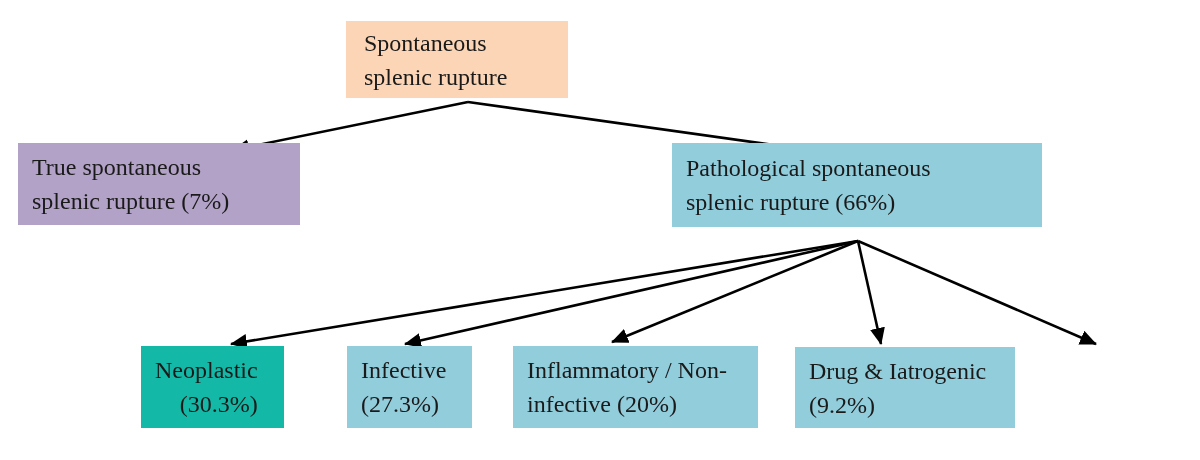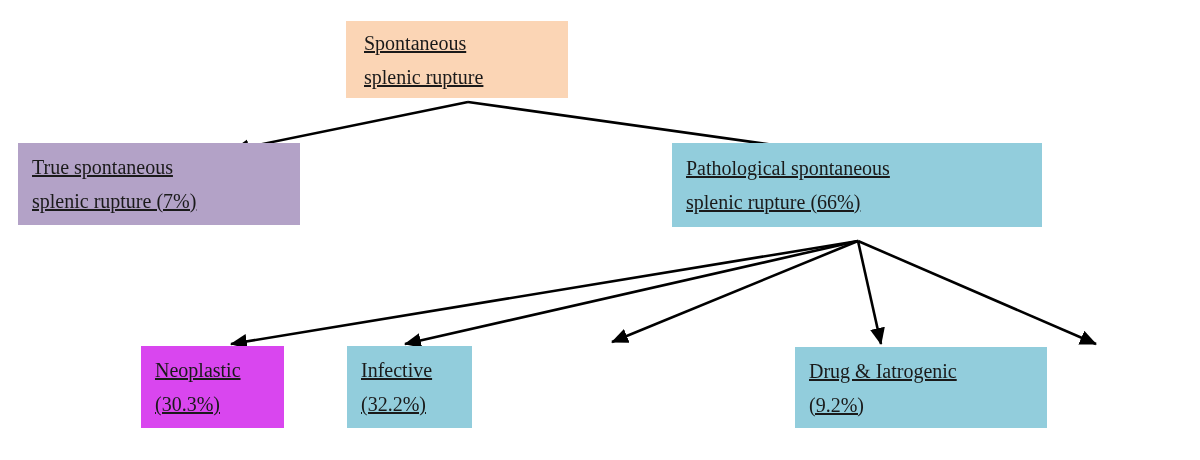--- a/index.html
+++ b/index.html
@@ -8,34 +8,33 @@
     background: #ffffff;
     font-family: "Liberation Serif", "DejaVu Serif", serif;
     color: #1a1a1a;
   }
   .stage { position: relative; width: 1200px; height: 460px; overflow: hidden; }
   .arrows { position: absolute; left: 0; top: 0; width: 1200px; height: 460px; pointer-events: none; }
   .node {
     position: absolute;
     display: flex;
     align-items: center;
-    font-size: 20px;
+    font-size: 24px;
     line-height: 34px;
     white-space: pre;
     box-sizing: border-box;
     padding-left: 14px;
-    text-decoration: underline;
   }
   .node-root          { left: 346px; top: 21px;  width: 222px; height: 77px; padding-left: 18px; }
   .node-true          { left: 18px;  top: 143px; width: 282px; height: 82px; }
   .node-pathological  { left: 672px; top: 143px; width: 370px; height: 84px; }
   .node-neoplastic    { left: 141px; top: 346px; width: 143px; height: 82px; }
   .node-infective     { left: 347px; top: 346px; width: 125px; height: 82px; }
   .node-inflammatory  { left: 513px; top: 346px; width: 245px; height: 82px; }
-  .node-drug          { left: 795px; top: 347px; width: 252px; height: 81px; }
+  .node-drug          { left: 795px; top: 347px; width: 220px; height: 81px; }
   .node-mechanical    { left: 1040px; top: 346px; width: 148px; height: 82px; }
 </style>
 </head>
 <body>
 
 <div class="stage">
 
   <svg class="arrows" viewBox="0 0 1200 460" xmlns="http://www.w3.org/2000/svg">
     <defs>
       <marker id="ah" markerUnits="userSpaceOnUse" markerWidth="18" markerHeight="16" refX="16" refY="7.5" orient="auto">
@@ -53,24 +52,26 @@
 
   <div class="node node-root" style="background: rgb(251, 213, 181);">Spontaneous
 splenic rupture</div>
 
   <div class="node node-true" style="background: rgb(179, 162, 199);">True spontaneous
 splenic rupture (7%)</div>
 
   <div class="node node-pathological" style="background: rgb(146, 205, 220);">Pathological spontaneous
 splenic rupture (66%)</div>
 
-  <div class="node node-neoplastic" style="background: #d946ef;">Neoplastic
+  <div class="node node-neoplastic" style="background: #14b8a6; text-align: right;">Neoplastic
 (30.3%)</div>
 
   <div class="node node-infective" style="background: rgb(146, 205, 220);">Infective
-(32.2%)</div>
+(27.3%)</div>
 
+  <div class="node node-inflammatory" style="background: rgb(146, 205, 220);">Inflammatory / Non-
+infective (20%)</div>
 
   <div class="node node-drug" style="background: rgb(146, 205, 220);">Drug &amp; Iatrogenic
 (9.2%)</div>
 
 
 </div>
 
 </body></html>

